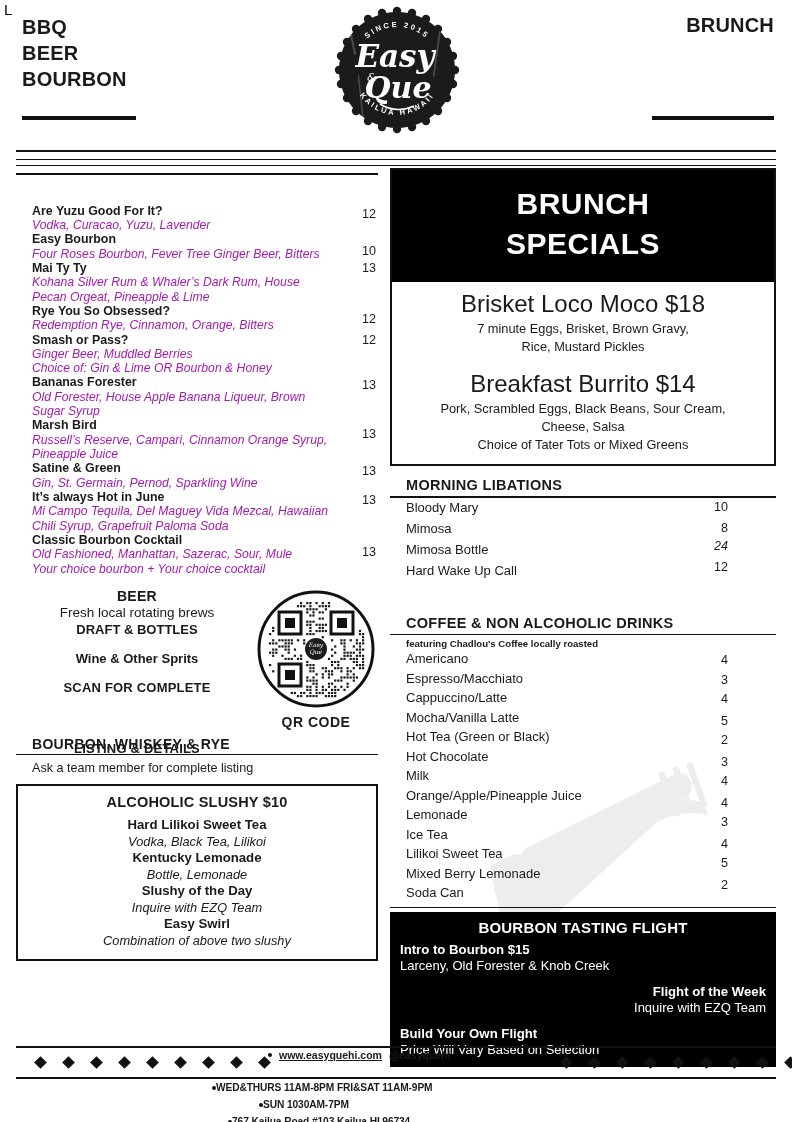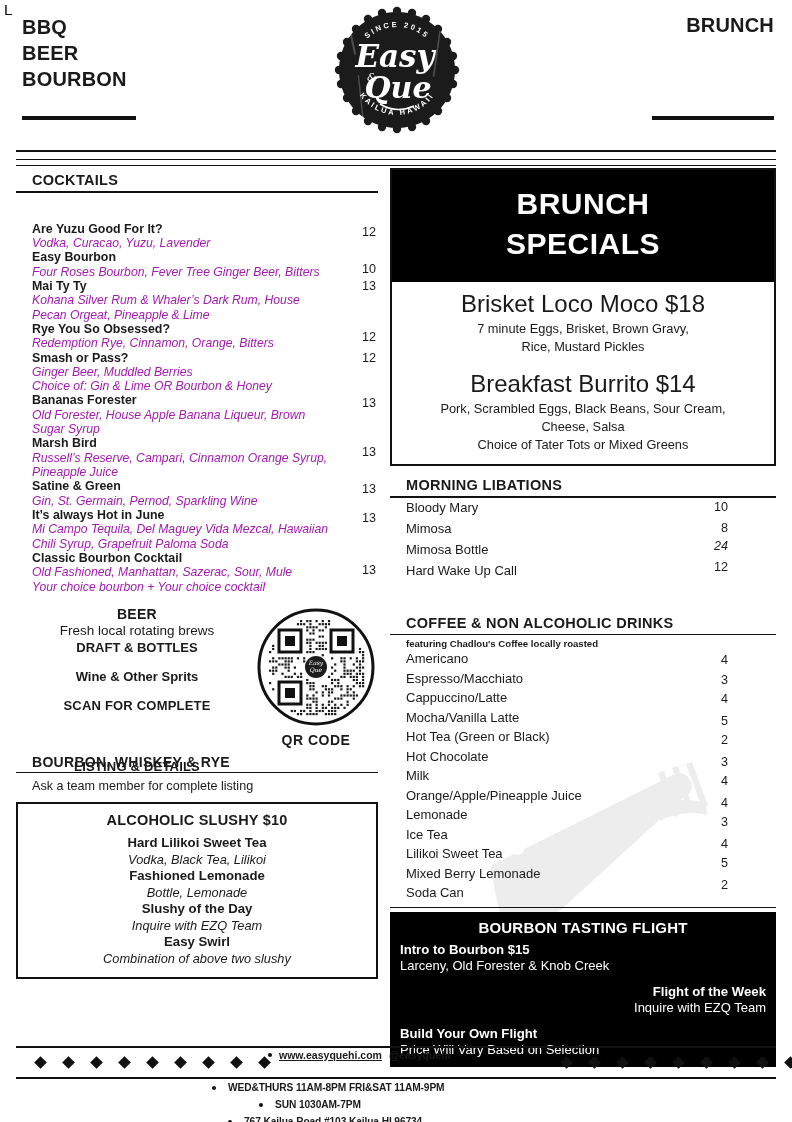--- a/index.html
+++ b/index.html
@@ -132,21 +132,21 @@
     width:9px; height:9px; background:#111; transform:rotate(45deg); margin-top:7px;
   }
   .f-web {
     position:absolute; left:268px; top:3px; font-size:10.5px; font-weight:bold;
     display:flex; align-items:center; gap:7px;
   }
   .f-bullet { width:4px; height:4px; border-radius:50%; background:#111; display:inline-block; }
   .f-url { text-decoration:underline; }
   .f-line {
     position:absolute; font-size:10.2px; font-weight:bold; letter-spacing:-.1px;
-    display:flex; align-items:center; gap:12px;
+    display:flex; align-items:center; gap:0;
   }
   .f-l1 { left:212px; top:36px; }
   .f-l2 { left:259px; top:53px; }
   .f-l3 { left:228px; top:70px; }
 </style>
 </head>
 <body>
 
 <div class="page">
 
@@ -243,21 +243,20 @@
       <g fill="#ffffff">
         <circle cx="48" cy="94" r="6"></circle>
         <circle cx="168" cy="160" r="6"></circle>
       </g>
     </svg>
   </div>
 
   <div class="col-left">
 
     <div>
-      <div class="sec-title">COCKTAILS</div>
       <div class="sec-rule"></div>
       <div class="cocktails" id="cocktail-list">
           <div class="ck">
             <div class="ck-name">Are Yuzu Good For It?</div>
             <div class="ck-desc">Vodka, Curacao, Yuzu, Lavender</div>
             <div class="ck-price" style="top: 3px;">12</div>
           </div>
           <div class="ck">
             <div class="ck-name">Easy Bourbon</div>
             <div class="ck-desc">Four Roses Bourbon, Fever Tree Ginger Beer, Bitters</div>
@@ -581,21 +580,21 @@
       <div class="bwr-title">BOURBON,  WHISKEY &amp; RYE</div>
       <div class="bwr-rule"></div>
       <div class="bwr-note">Ask a team member for complete listing</div>
     </div>
 
     <div class="slushy">
       <div class="slushy-h">ALCOHOLIC SLUSHY $10</div>
       <div id="slushy-list">
           <div class="slushy-n">Hard Lilikoi Sweet Tea</div>
           <div class="slushy-d">Vodka, Black Tea, Lilikoi</div>
-          <div class="slushy-n">Fashioned Lemonade</div>
+          <div class="slushy-n">Kentucky Lemonade</div>
           <div class="slushy-d">Bottle, Lemonade</div>
           <div class="slushy-n">Slushy of the Day</div>
           <div class="slushy-d">Inquire with EZQ Team</div>
           <div class="slushy-n">Easy Swirl</div>
           <div class="slushy-d">Combination of above two slushy</div>
         </div>
     </div>
   </div>
 
   <div class="col-right">

